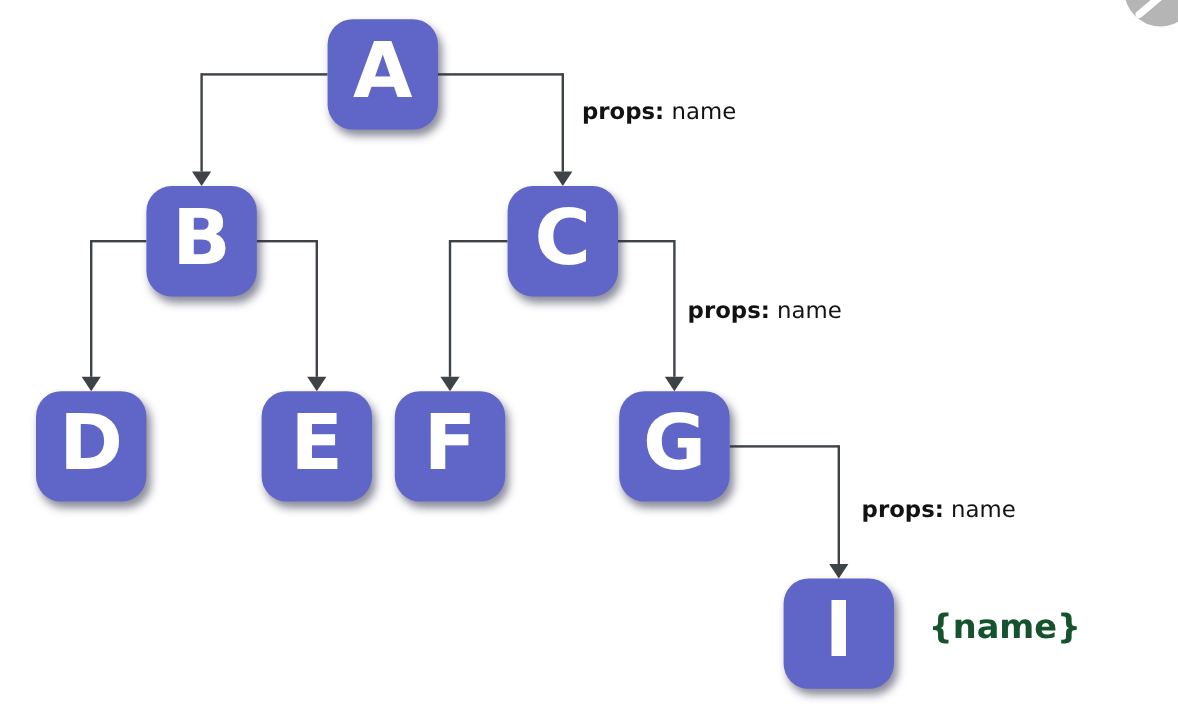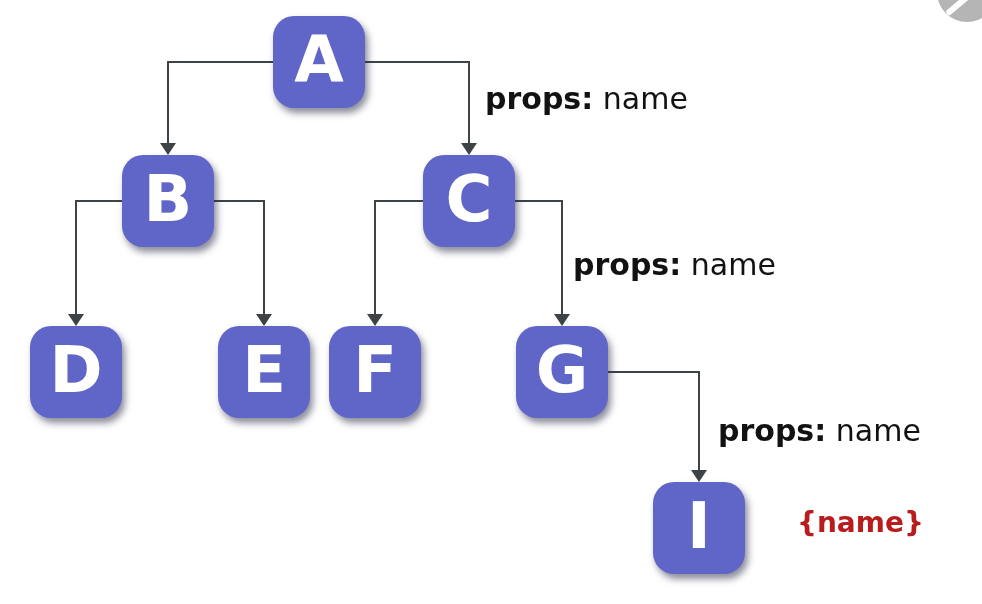--- a/index.html
+++ b/index.html
@@ -39,21 +39,21 @@
   .vline { width: 2px; }
   .arrowhead {
     position: absolute;
     width: 0;
     height: 0;
     border-left: 8px solid transparent;
     border-right: 8px solid transparent;
   }
   .props-label {
     position: absolute;
-    font-size: 30px;
+    font-size: 19px;
     color: #121212;
     white-space: nowrap;
     line-height: 1;
     text-align: center;
   }
   .props-label b { font-weight: bold; }
   .annotation {
     position: absolute;
     font-size: 28px;
     font-weight: bold;
@@ -126,18 +126,18 @@
         <span class="node-letter" style="color: rgb(255, 255, 255);">G</span>
       </div>
       <div class="node" style="left: 653px; top: 482px; background: rgb(96, 101, 200);">
         <span class="node-letter" style="color: rgb(255, 255, 255);">I</span>
       </div>
       <div class="props-label" style="left: 485px; top: 84px; color: rgb(18, 18, 18);"><b>props:</b><span> name</span></div>
       <div class="props-label" style="left: 573px; top: 250px; color: rgb(18, 18, 18);"><b>props:</b><span> name</span></div>
       <div class="props-label" style="left: 718px; top: 416px; color: rgb(18, 18, 18);"><b>props:</b><span> name</span></div>
     </div>
 
-  <div class="annotation" style="left: 797px; top: 509px; color: #b91c1c;">{name}</div>
+  <div class="annotation" style="left: 774px; top: 509px; color: #14532d;">{name}</div>
 
   <div class="cursor-circle" style="left: 937px; top: -38px; background: rgb(181, 181, 181);">
     <div class="cursor-bar"></div>
   </div>
 </div>
 
 </body></html>

